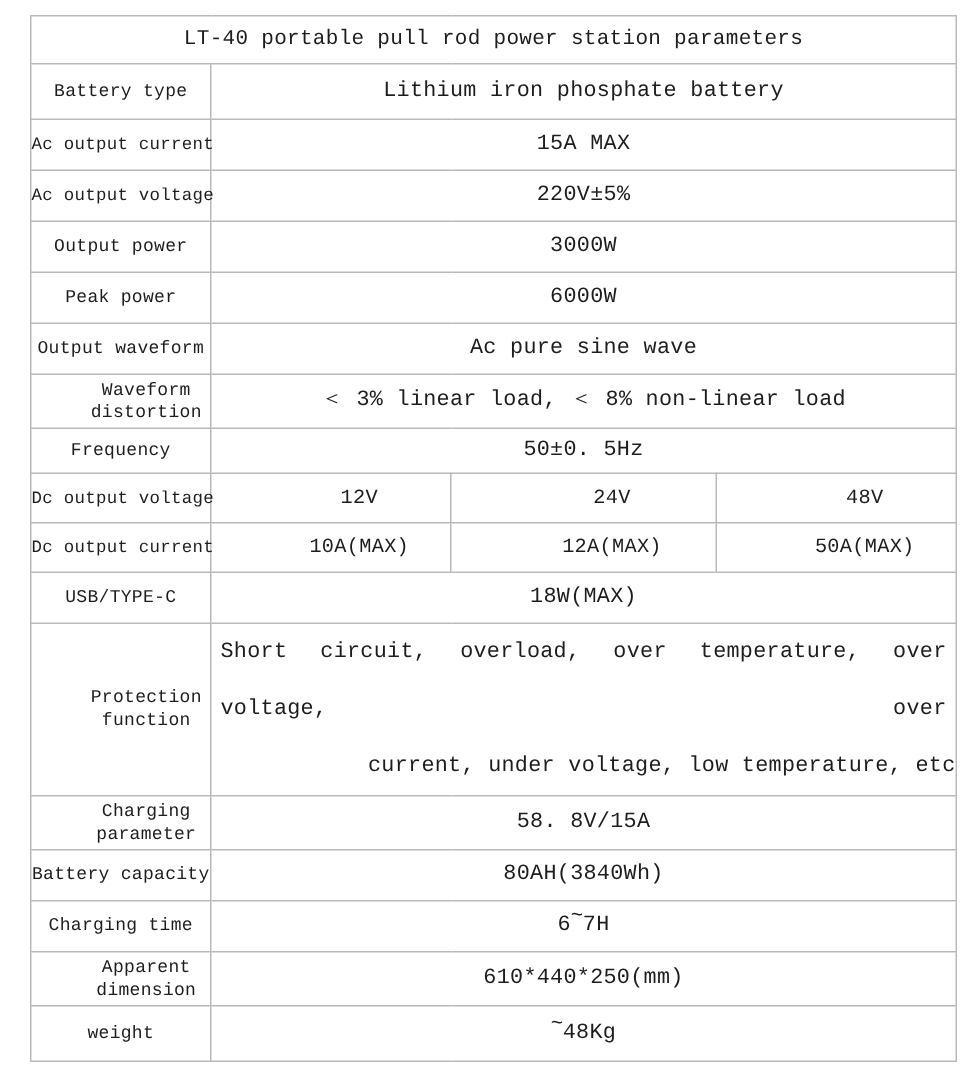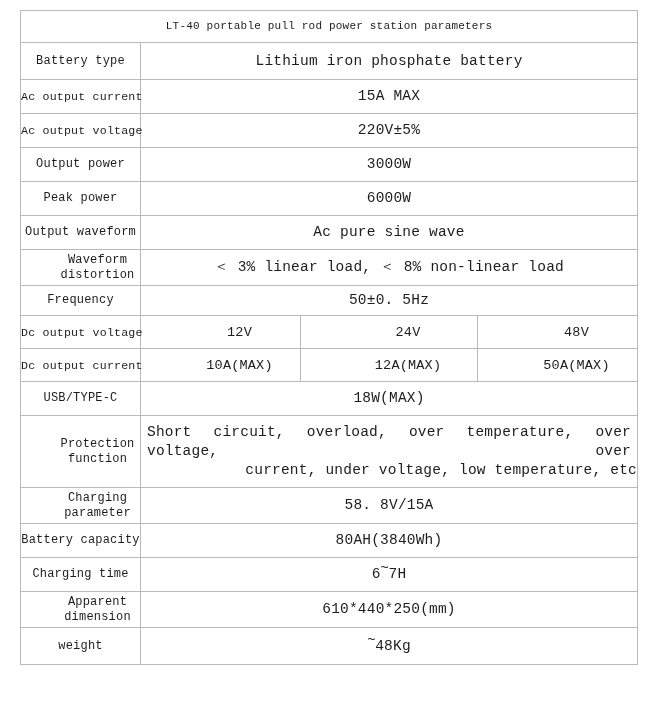--- a/index.html
+++ b/index.html
@@ -61,36 +61,36 @@
     font-size: 14.5px;
     line-height: 17px;
     padding: 6px 4px;
   }
   .value.sub {
     font-size: 13.5px;
     padding-left: 38px;
   }
 
   .title-cell {
-    font-size: 11px;
+    font-size: 14px;
     line-height: 17px;
     padding: 9px 4px 11px 4px;
   }
 
   
   .h-title { height: 32px; }
   .h-std   { height: 34px; padding-left: 12px; }
   .h-tall  { height: 37px; }
   .h-two   { height: 36px; }
   .h-freq  { height: 30px; }
   .h-prot  { height: 72px; }
   .h-dc    { height: 33px; }
 
   .multi {
-    line-height: 19px;
+    line-height: 38px;
     font-size: 14.5px;
     padding: 4px 10px 6px 10px;
     text-align: center;
     margin-left: 36px;
   }
   .multi .ln { display: block; }
   .multi .ln1 { text-align: justify; text-align-last: justify; padding: 0 6px; }
   .multi .ln2 { text-align: right; }
 
   sup.tilde {

